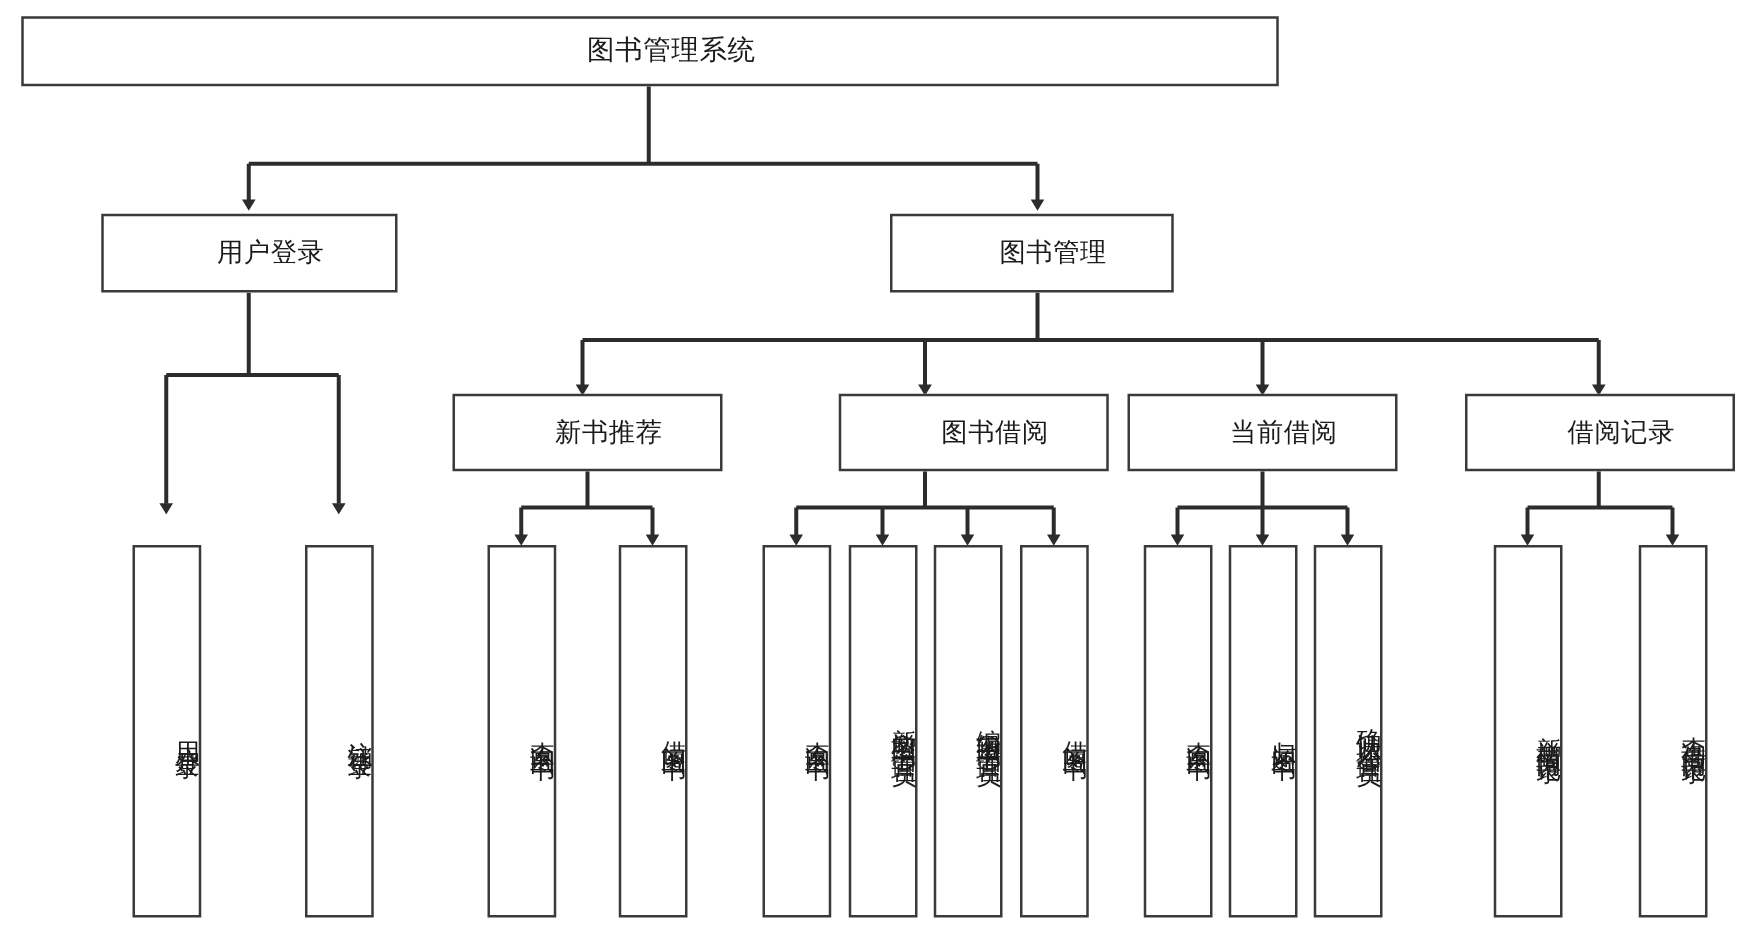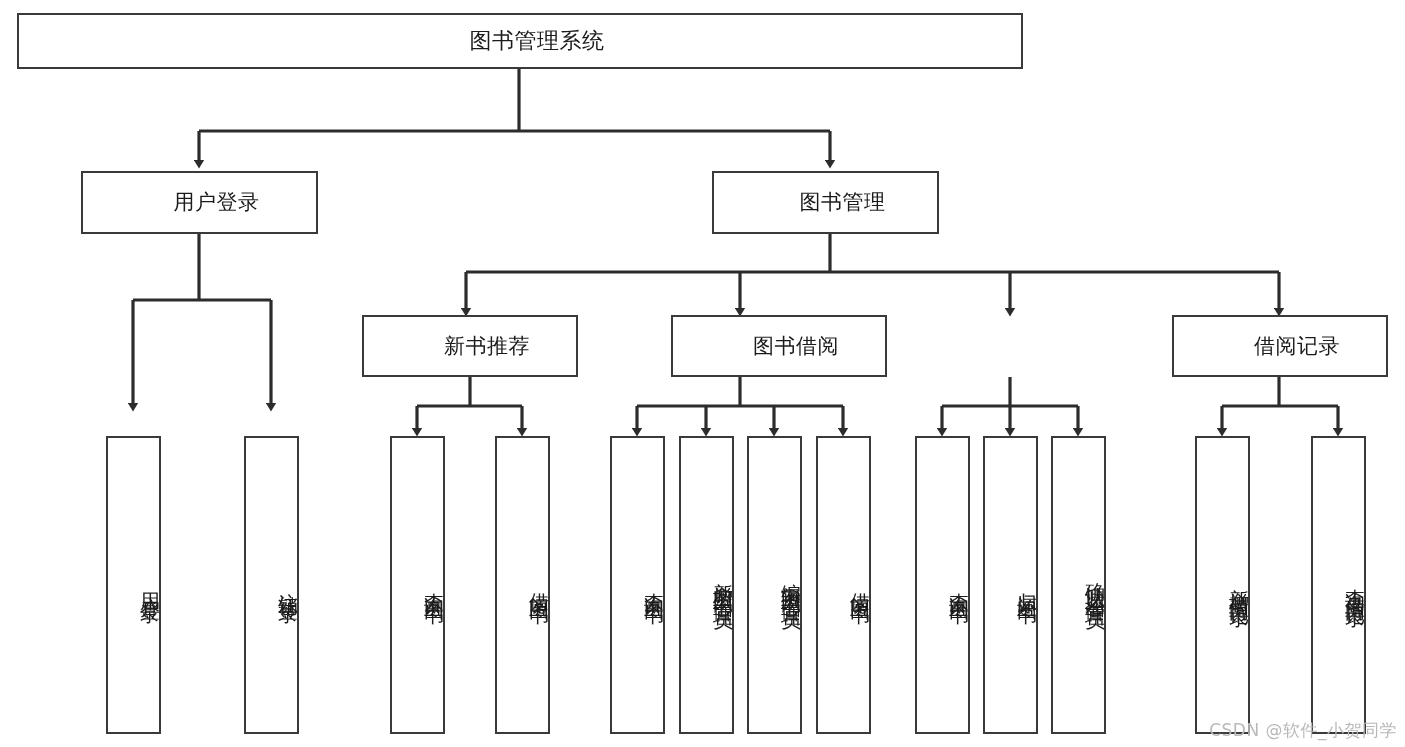--- a/index.html
+++ b/index.html
@@ -150,20 +150,23 @@
   </div>
 
   <div class="node horiz" style="left:362px; top:315px; width:216px; height:62px;">
     <span class="label">新书推荐</span>
   </div>
 
   <div class="node horiz" style="left:632px; top:315px; width:216px; height:62px;margin-left:39px;">
     <span class="label">图书借阅</span>
   </div>
 
+  <div class="node horiz" style="left:902px; top:315px; width:216px; height:62px;">
+    <span class="label">当前借阅</span>
+  </div>
 
   <div class="node horiz" style="left:1172px; top:315px; width:216px; height:62px;">
     <span class="label">借阅记录</span>
   </div>
 
   <div class="node vert" style="left:106px; top:436px; width:55px; height:298px;">
     <span class="label">用户登录</span>
   </div>
 
   <div class="node vert" style="left:244px; top:436px; width:55px; height:298px;">
@@ -207,15 +210,14 @@
   </div>
 
   <div class="node vert" style="left:1195px; top:436px; width:55px; height:298px;">
     <span class="label">新增借阅记录</span>
   </div>
 
   <div class="node vert" style="left:1311px; top:436px; width:55px; height:298px;">
     <span class="label">查询借阅记录</span>
   </div>
 
-  <div id="watermark">CSDN @软件_小贺同学</div>
 
 </div>
 
 </body></html>

